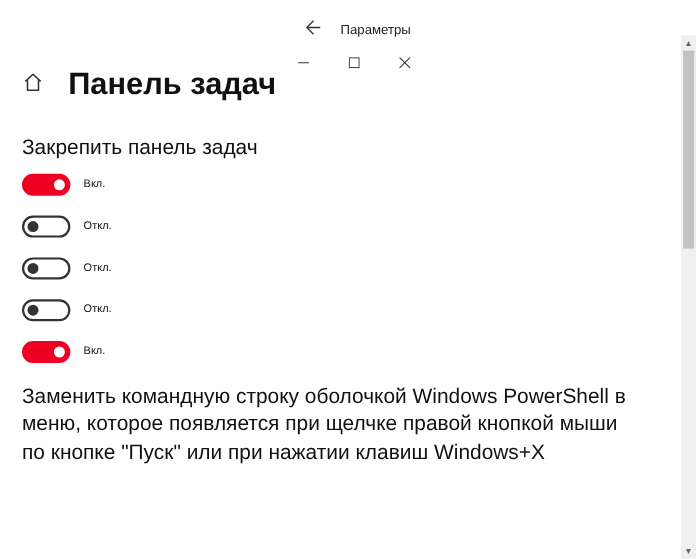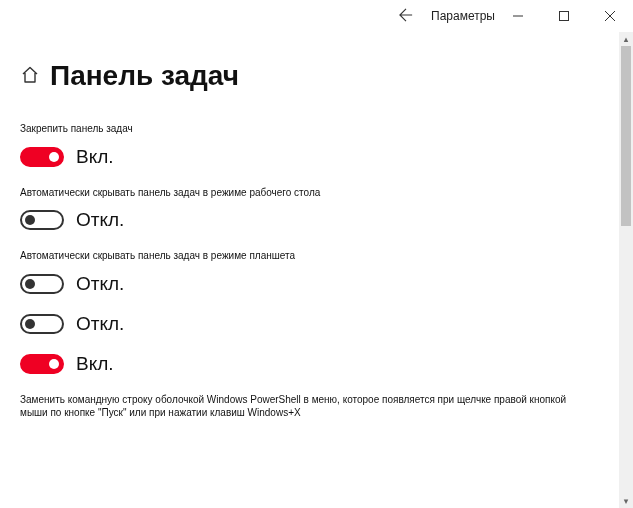--- a/index.html
+++ b/index.html
@@ -7,24 +7,25 @@
       font-family: 'Segoe UI', Tahoma, sans-serif;
       background: #fff;
       width: 633px;
       height: 508px;
       overflow: hidden;
       position: relative;
     }
     .titlebar {
       display: flex;
       align-items: center;
-      justify-content: flex-end;
+      justify-content: space-between;
       height: 32px;
-      padding: 0 0 0 10px;
+      padding: 12px 0 0 10px;
       user-select: none;
+      flex-direction: column;
     }
     .titlebar-left {
       display: flex;
       align-items: center;
       gap: 10px;
     }
     .back-arrow {
       font-size: 14px;
       cursor: pointer;
       padding: 6px 8px;
@@ -44,38 +45,38 @@
       justify-content: center;
       font-size: 10px;
       cursor: pointer;
     }
     .content {
       padding: 10px 20px 0 20px;
     }
     .page-header {
       display: flex;
       align-items: center;
-      gap: 10px;
+      gap: 22px;
       margin-top: 18px;
       margin-bottom: 30px;
     }
     .home-icon {
       font-size: 18px;
       line-height: 1;
     }
     .page-title {
       font-size: 28px;
       font-weight: 600;
       color: #111;
     }
     .setting {
       margin-bottom: 18px;
     }
     .setting-label {
-      font-size: 10px;
+      font-size: 19px;
       color: #111;
       line-height: 1.35;
       margin-bottom: 10px;
       max-width: 560px;
     }
     .toggle-row {
       display: flex;
       align-items: center;
       gap: 12px;
     }
@@ -109,21 +110,21 @@
       content: '';
       position: absolute;
       width: 10px;
       height: 10px;
       border-radius: 50%;
       background: #fff;
       top: 3px;
       right: 3px;
     }
     .toggle-state {
-      font-size: 19px;
+      font-size: 10px;
       color: #111;
     }
     .scrollbar {
       position: absolute;
       right: 0;
       top: 32px;
       width: 14px;
       bottom: 0;
       background: #f0f0f0;
     }
@@ -191,28 +192,26 @@
 
   <div id="settings-list">
       <div class="setting">
         <div class="setting-label">Закрепить панель задач</div>
         <div class="toggle-row">
           <div class="toggle on"></div>
           <div class="toggle-state">Вкл.</div>
         </div>
       </div>
       <div class="setting">
-        <div class="setting-label">Автоматически скрывать панель задач в режиме рабочего стола</div>
         <div class="toggle-row">
           <div class="toggle off"></div>
           <div class="toggle-state">Откл.</div>
         </div>
       </div>
       <div class="setting">
-        <div class="setting-label">Автоматически скрывать панель задач в режиме планшета</div>
         <div class="toggle-row">
           <div class="toggle off"></div>
           <div class="toggle-state">Откл.</div>
         </div>
       </div>
       <div class="setting">
         <div class="toggle-row">
           <div class="toggle off"></div>
           <div class="toggle-state">Откл.</div>
         </div>

